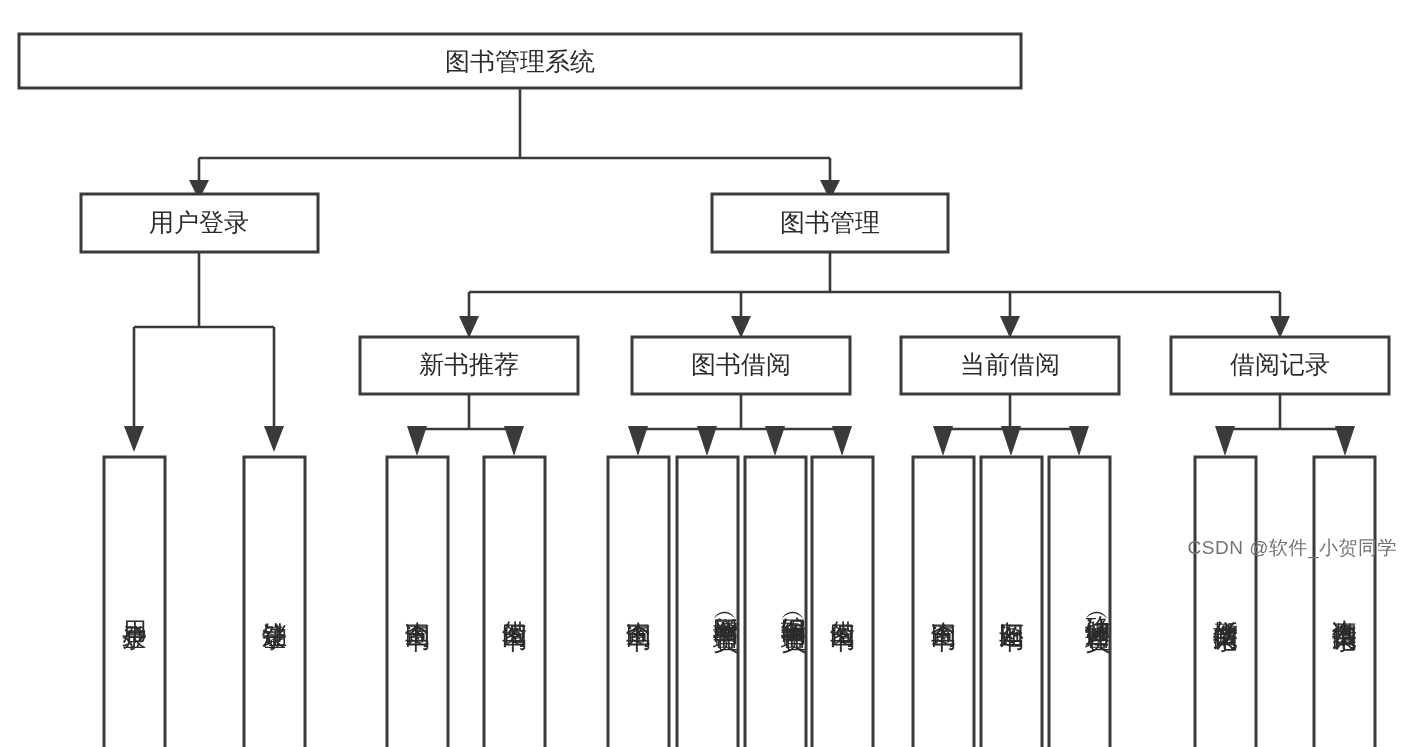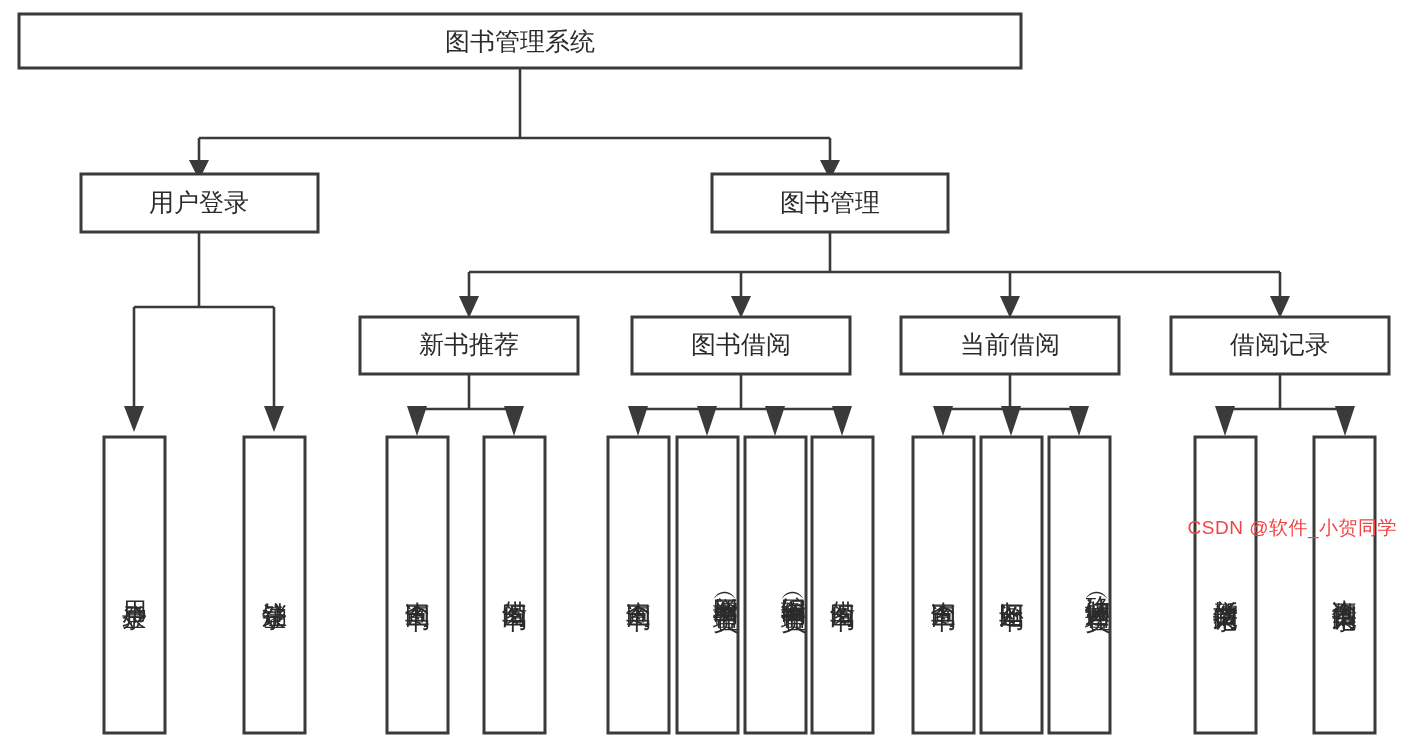--- a/index.html
+++ b/index.html
@@ -11,20 +11,21 @@
     width: 1405px;
     height: 747px;
     font-family: "Liberation Sans", "DejaVu Sans", sans-serif;
     overflow: hidden;
     position: relative;
   }
   #diagram-root {
     position: relative;
     width: 1405px;
     height: 547px;
+    margin-top: 20px;
   }
   svg#tree-svg {
     position: absolute;
     top: 0;
     left: 0;
     width: 1405px;
     height: 747px;
     display: block;
   }
   .node-box {
@@ -64,21 +65,21 @@
     text-align: center;
     white-space: nowrap;
     pointer-events: none;
   }
   .watermark {
     position: absolute;
     right: 8px;
     bottom: 6px;
     font-family: "Liberation Sans", "DejaVu Sans", sans-serif;
     font-size: 19px;
-    color: #ef4444;
+    color: #737373;
     letter-spacing: 0.5px;
     white-space: nowrap;
   }
 </style>
 </head>
 <body>
 
 <div id="diagram-root">
 
   <svg id="tree-svg" viewBox="0 0 1405 747">

